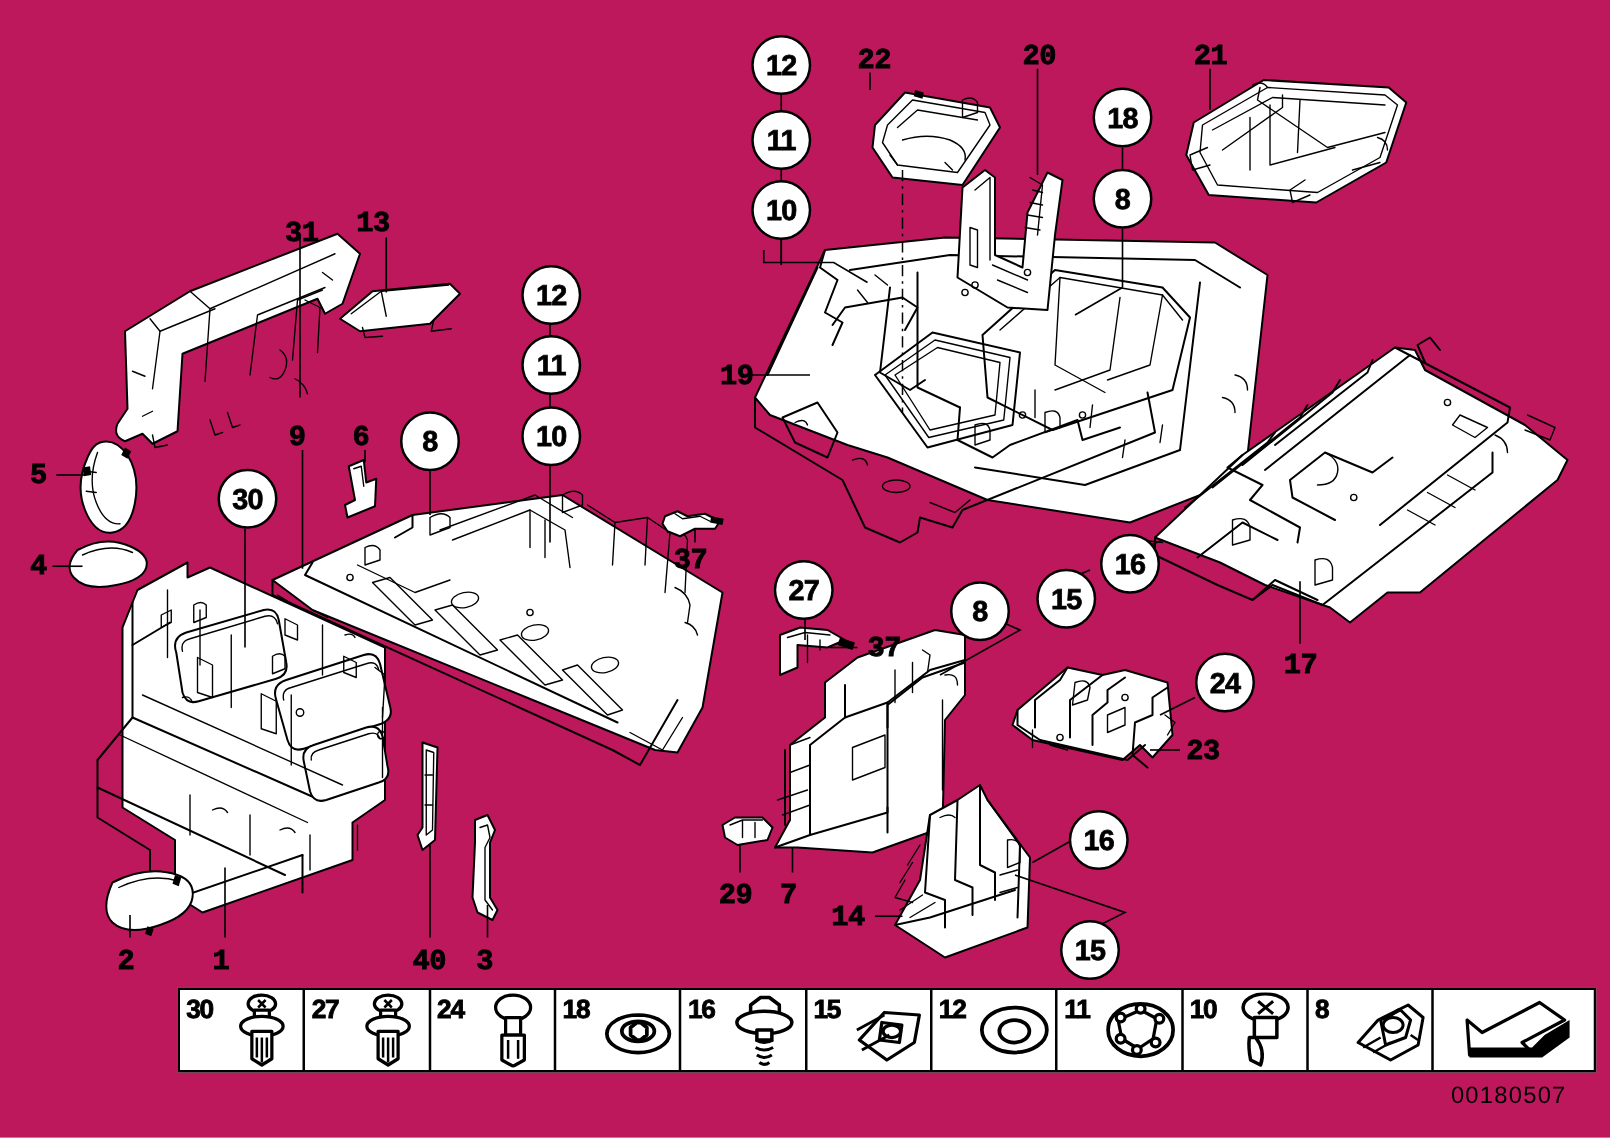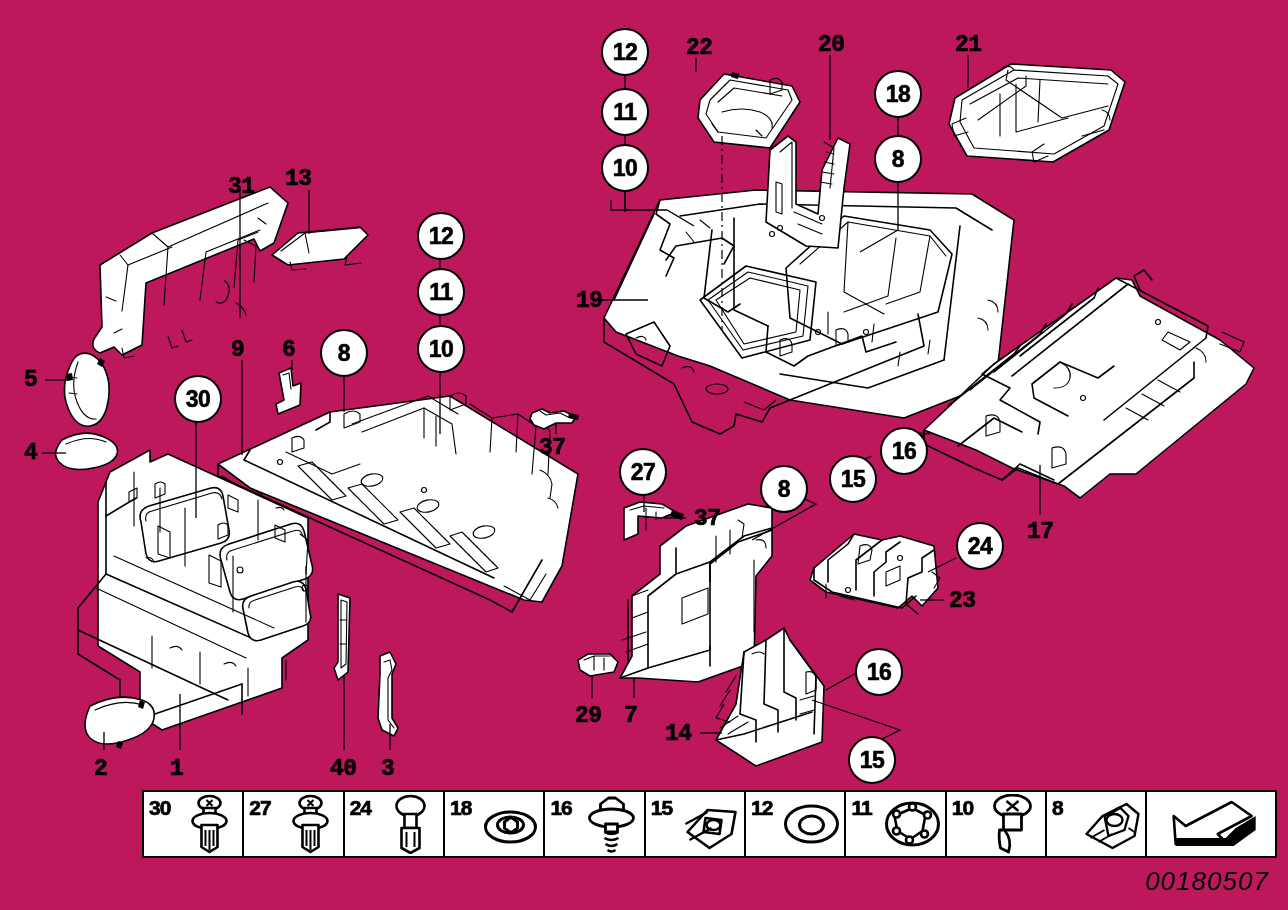--- a/index.html
+++ b/index.html
@@ -40,21 +40,21 @@
   .legendNum{
     position:absolute;left:5px;top:4px;
     font-family:"Liberation Sans",sans-serif;font-weight:700;font-size:21px;color:#000;
     letter-spacing:-1px;-webkit-text-stroke:0.7px #000;
   }
   .legendArt{position:absolute;right:2px;top:2px;bottom:2px;width:62%;}
   .legendArt svg{width:100%;height:100%;display:block;}
   #diagramId{
     position:absolute;
     font-family:"Liberation Sans",sans-serif;
-    font-size:26px;font-weight:400;color:#000;letter-spacing:1px;font-style:italic;
+    font-size:19px;font-weight:400;color:#000;letter-spacing:1px;
   }
 </style>
 </head>
 <body>
 
 <div id="sheet">
 
   <svg class="layer" viewBox="0 0 1288 910">
     <defs>
       <style>

